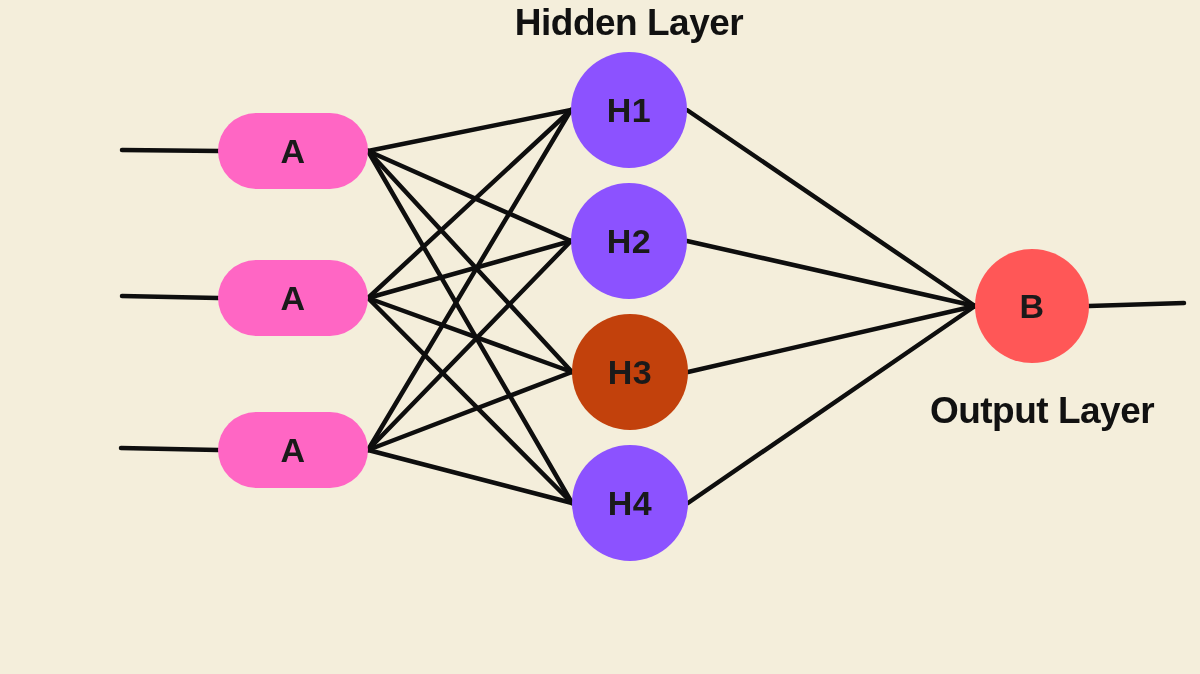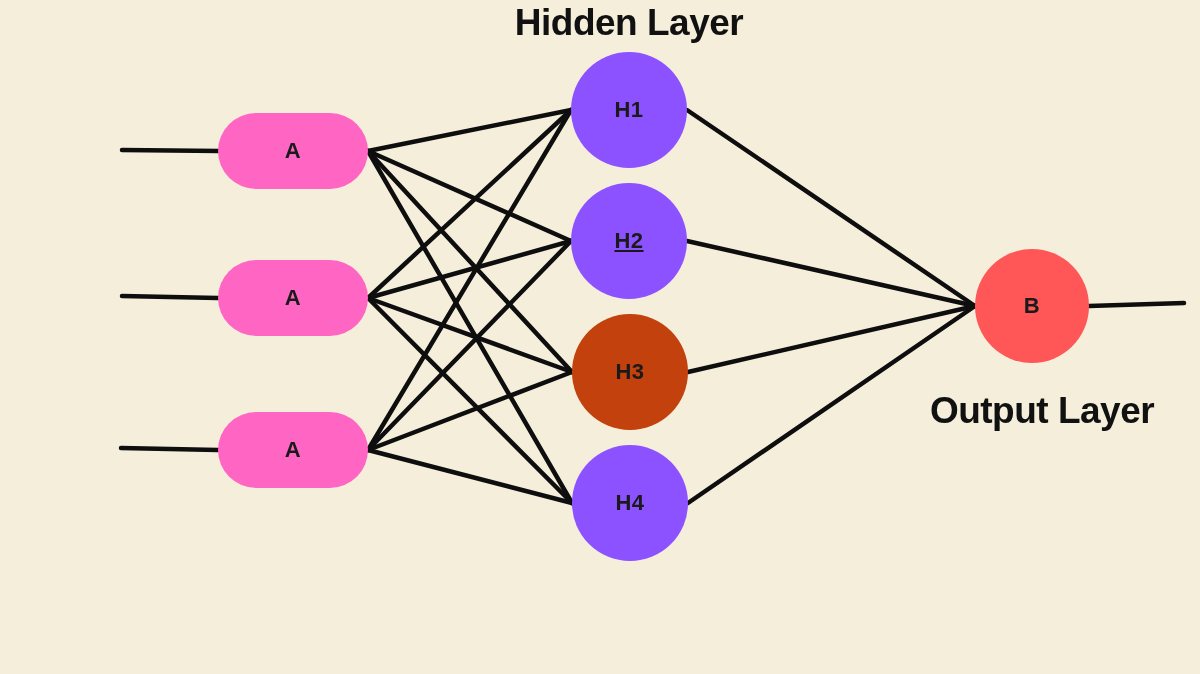--- a/index.html
+++ b/index.html
@@ -20,21 +20,21 @@
     width: 1200px; height: 674px;
     z-index: 1;
   }
   .node {
     position: absolute;
     z-index: 2;
     display: flex;
     align-items: center;
     justify-content: center;
     font-weight: 700;
-    font-size: 22px;
+    font-size: 34px;
     color: #1a1a1a;
     letter-spacing: 0.5px;
   }
   .layer-label {
     position: absolute;
     z-index: 3;
     transform: translateX(-50%);
     font-weight: 700;
     font-size: 37px;
     color: #111111;
@@ -79,21 +79,21 @@
   <div class="node pill" style="left: 218px; top: 260px; width: 150px; height: 76px; background: rgb(255, 102, 196); border-radius: 38px;">
     <span>A</span>
   </div>
   <div class="node pill" style="left: 218px; top: 412px; width: 150px; height: 76px; background: rgb(255, 102, 196); border-radius: 38px;">
     <span>A</span>
   </div>
 
   <div class="node circle" style="left: 571px; top: 52px; width: 116px; height: 116px; background: rgb(140, 82, 255); border-radius: 50%;">
     <span>H1</span>
   </div>
-  <div class="node circle" style="left: 571px; top: 183px; width: 116px; height: 116px; background: rgb(140, 82, 255); border-radius: 50%; text-decoration: underline;">
+  <div class="node circle" style="left: 571px; top: 183px; width: 116px; height: 116px; background: rgb(140, 82, 255); border-radius: 50%;">
     <span>H2</span>
   </div>
   <div class="node circle" style="left: 572px; top: 314px; width: 116px; height: 116px; background: #c2410c; border-radius: 50%;">
     <span>H3</span>
   </div>
   <div class="node circle" style="left: 572px; top: 445px; width: 116px; height: 116px; background: rgb(140, 82, 255); border-radius: 50%;">
     <span>H4</span>
   </div>
 
   <div class="node circle" style="left: 975px; top: 249px; width: 114px; height: 114px; background: rgb(255, 87, 87); border-radius: 50%;">

